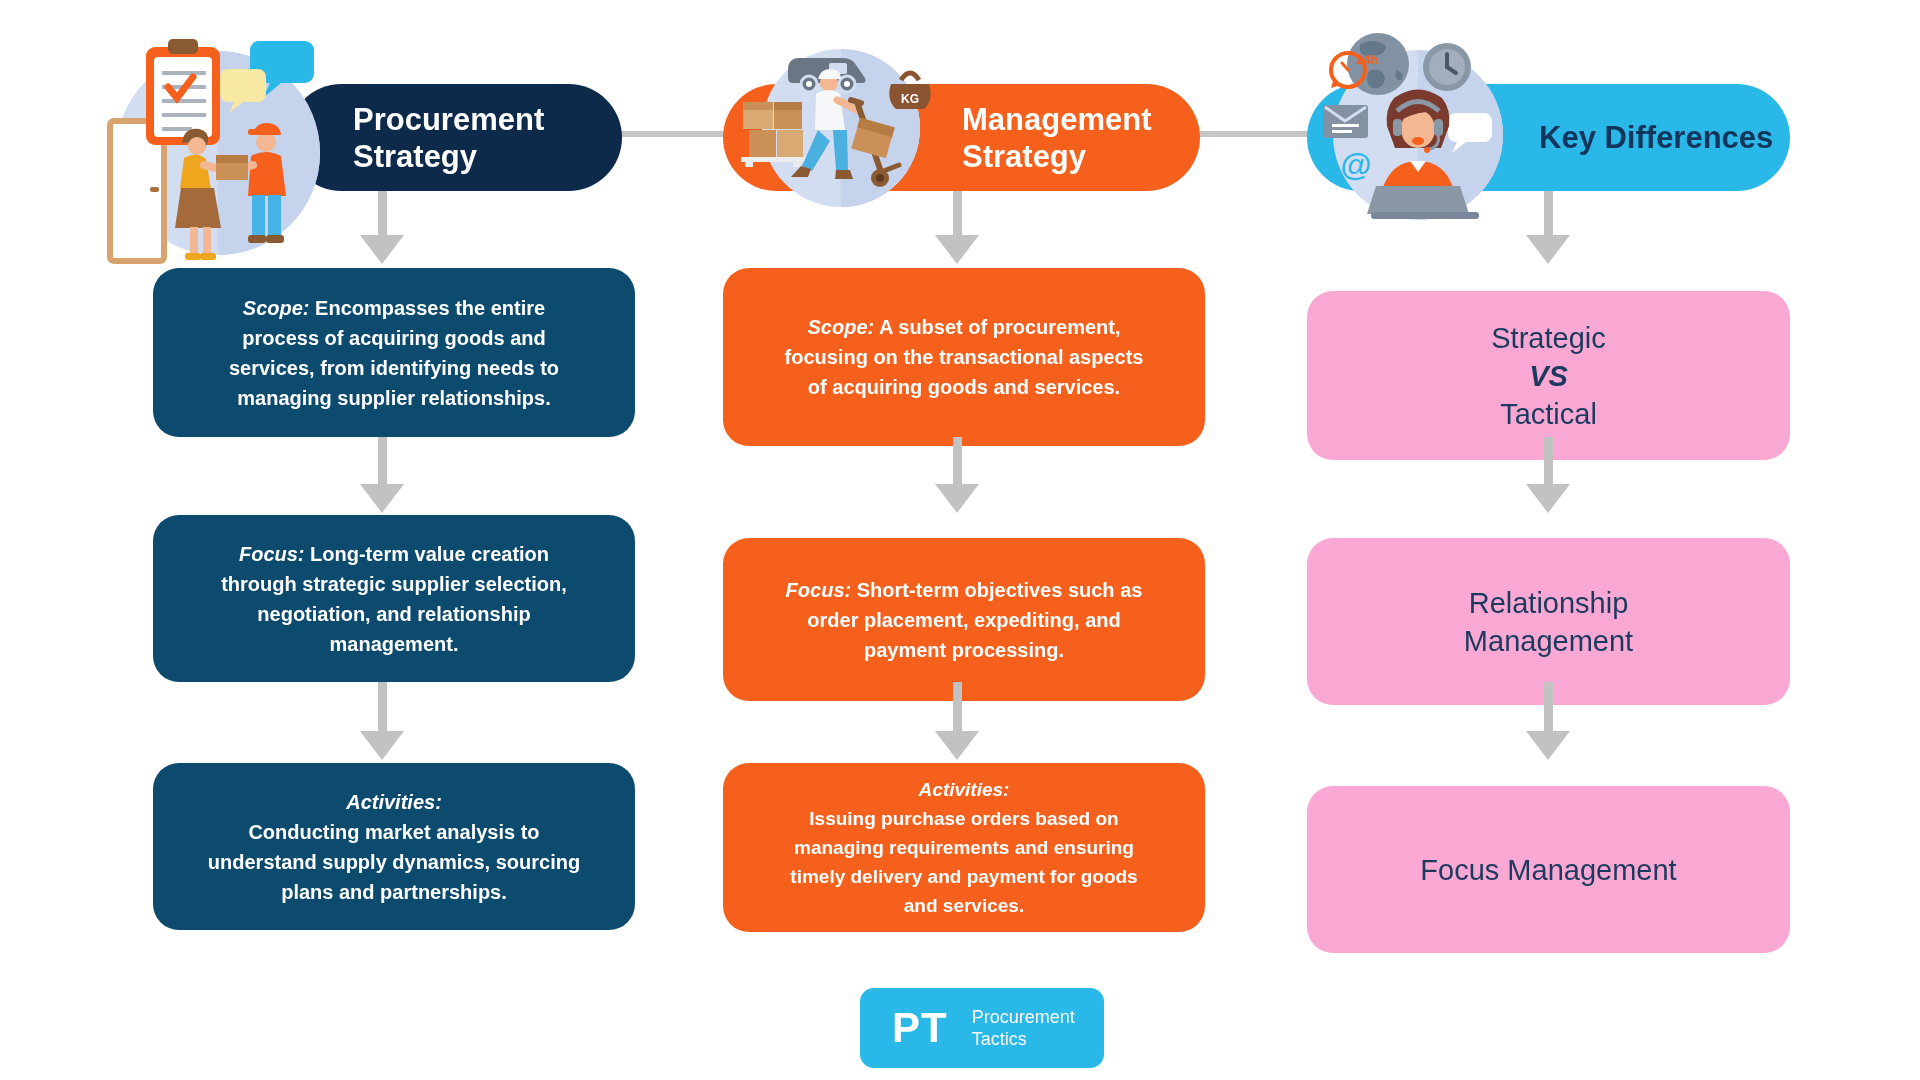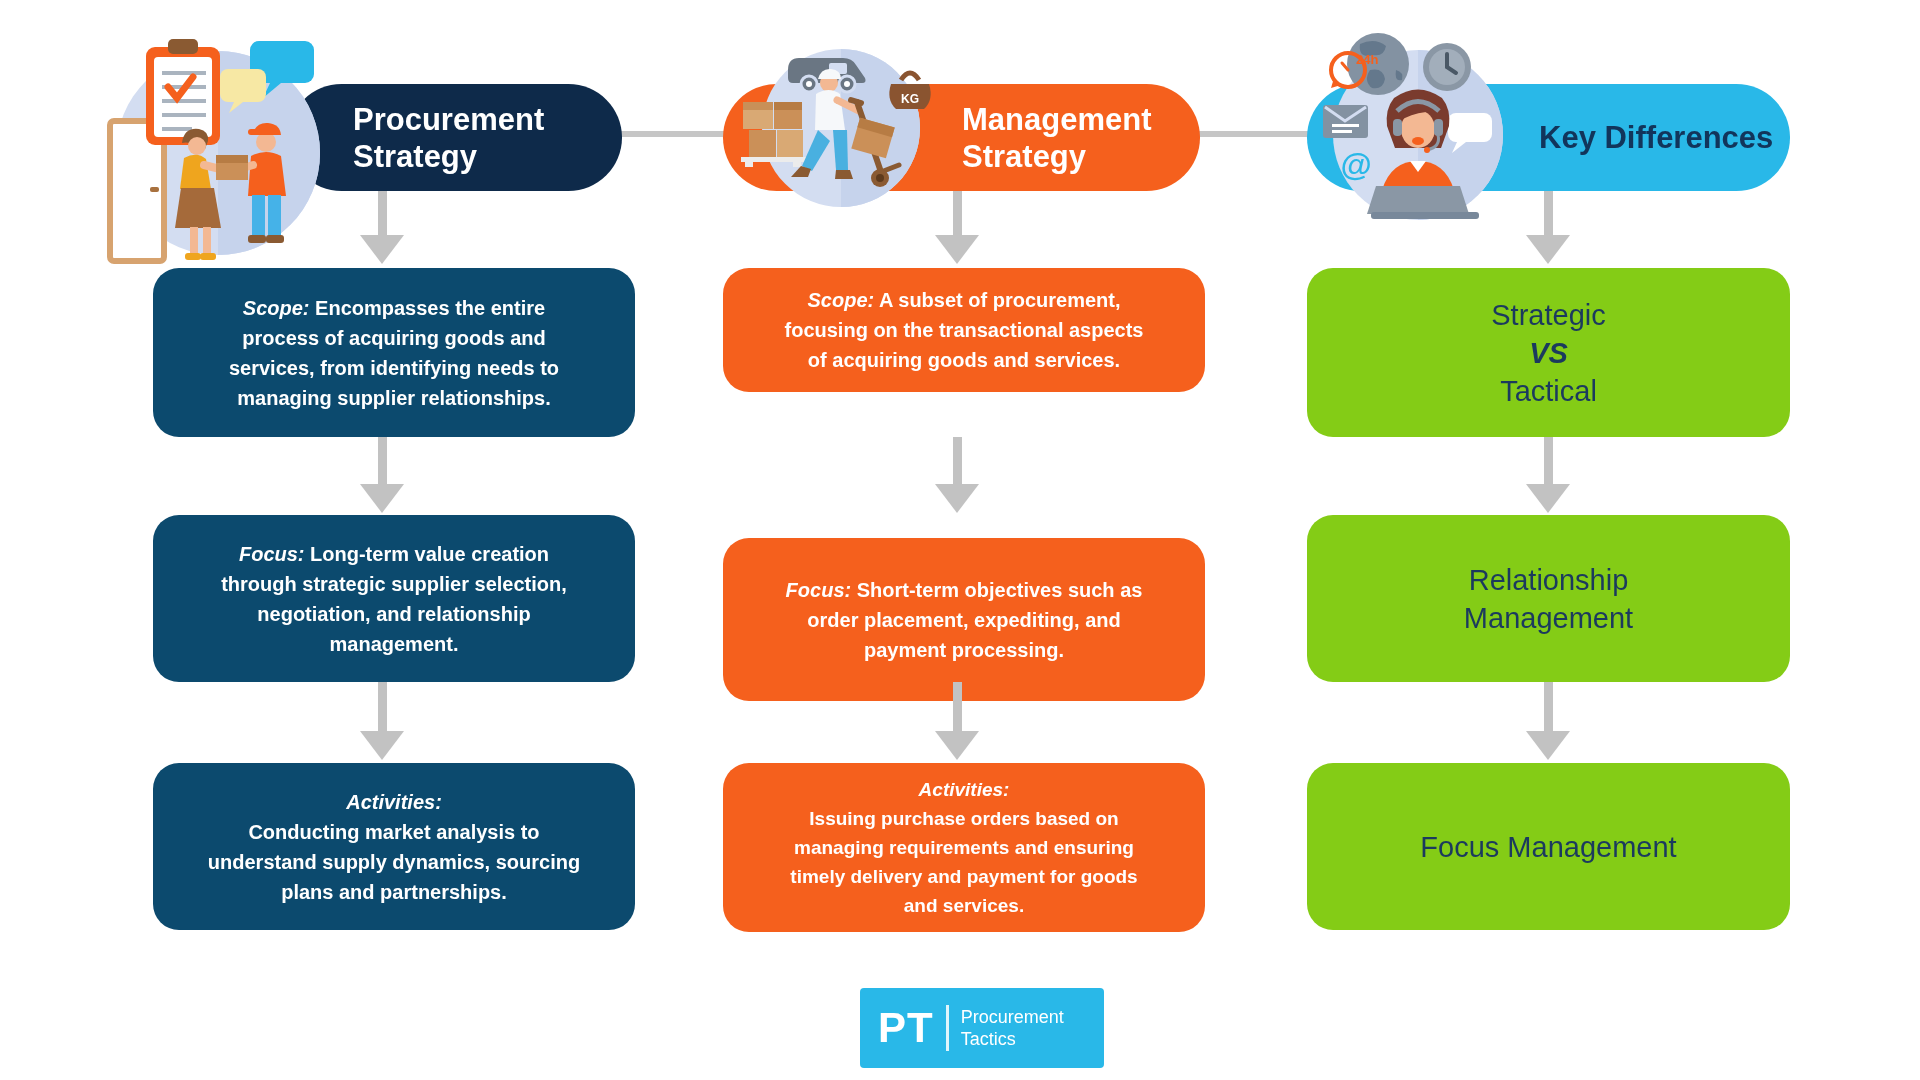--- a/index.html
+++ b/index.html
@@ -20,33 +20,33 @@
 
   
   .arrow { position:absolute; width:44px; display:flex; flex-direction:column; align-items:center; z-index:1; }
   .arrow .stem { width:9px; flex:1 1 auto; background:#c2c2c2; }
   .arrow .head { width:0; height:0; border-left:22px solid transparent; border-right:22px solid transparent; border-top:29px solid #c2c2c2; }
 
   
   .box { position:absolute; border-radius:26px; display:flex; flex-direction:column; justify-content:center; align-items:center; text-align:center; padding:12px 50px; z-index:1; }
   .box.navy   { background:#0c4a6e; color:#ffffff; }
   .box.orange { background:#f5601d; color:#ffffff; }
-  .box.blue   { background:#84cc16; color:#1b3a5e; }
+  .box.blue   { background:#f9a8d4; color:#1b3a5e;margin-top:23px; }
   .box p { font-size:20px; font-weight:700; line-height:30px; }
   .box p.small { font-size:19px; line-height:29px; }
   .box .lbl { font-style:italic; font-weight:700; }
   .box .lbl.block { display:block; }
   .kd-line { display:block; font-size:29px; font-weight:400; line-height:38px; color:#1b3a5e; }
   .kd-line.vs { font-style:italic; font-weight:700; }
 
   
   .illus { position:absolute; z-index:2; }
 
   
-  .logo { position:absolute; left:860px; top:988px; width:244px; height:80px; background:#29b8e8; border-radius:4px; display:flex; align-items:center; padding:0 18px; z-index:1; }
+  .logo { position:absolute; left:860px; top:988px; width:244px; height:80px; background:#29b8e8; border-radius:14px; display:flex; align-items:center; padding:0 32px; z-index:1; }
   .logo .monogram { font-size:42px; font-weight:700; color:#ffffff; letter-spacing:1px; }
   .logo .divider { width:3px; height:46px; background:#ffffff; opacity:.85; margin:0 12px; }
   .logo .name { color:#ffffff; font-size:18px; line-height:22px; font-weight:400; }
 </style>
 </head>
 <body>
 
 <div id="canvas">
 
   <div class="h-line" style="left:600px; width:145px;"></div>
@@ -205,21 +205,21 @@
       <path d="M150 42 h38 q5 16 -5 25 h-28 q-10 -9 -5 -25 z" fill="#8a5430"></path>
       <text x="169" y="61" text-anchor="middle" font-size="12" font-weight="bold" fill="#ffffff" font-family="Liberation Sans, sans-serif">KG</text>
     </g>
   </svg>
 
   <div class="arrow" style="left:935px; top:191px; height:73px;">
       <div class="stem"></div>
       <div class="head"></div>
     </div>
 
-  <div class="box orange" style="left:723px; top:268px; width:482px; height:124px;align-items:flex-end;">
+  <div class="box orange" style="left:723px; top:268px; width:482px; height:178px;align-items:flex-end;">
     <p><span class="lbl">Scope:</span>
        <span>A subset of procurement, focusing on the transactional aspects of acquiring goods and services.</span></p>
   </div>
 
   <div class="arrow" style="left:935px; top:437px; height:76px;">
       <div class="stem"></div>
       <div class="head"></div>
     </div>
 
   <div class="box orange" style="left:723px; top:538px; width:482px; height:163px;">

